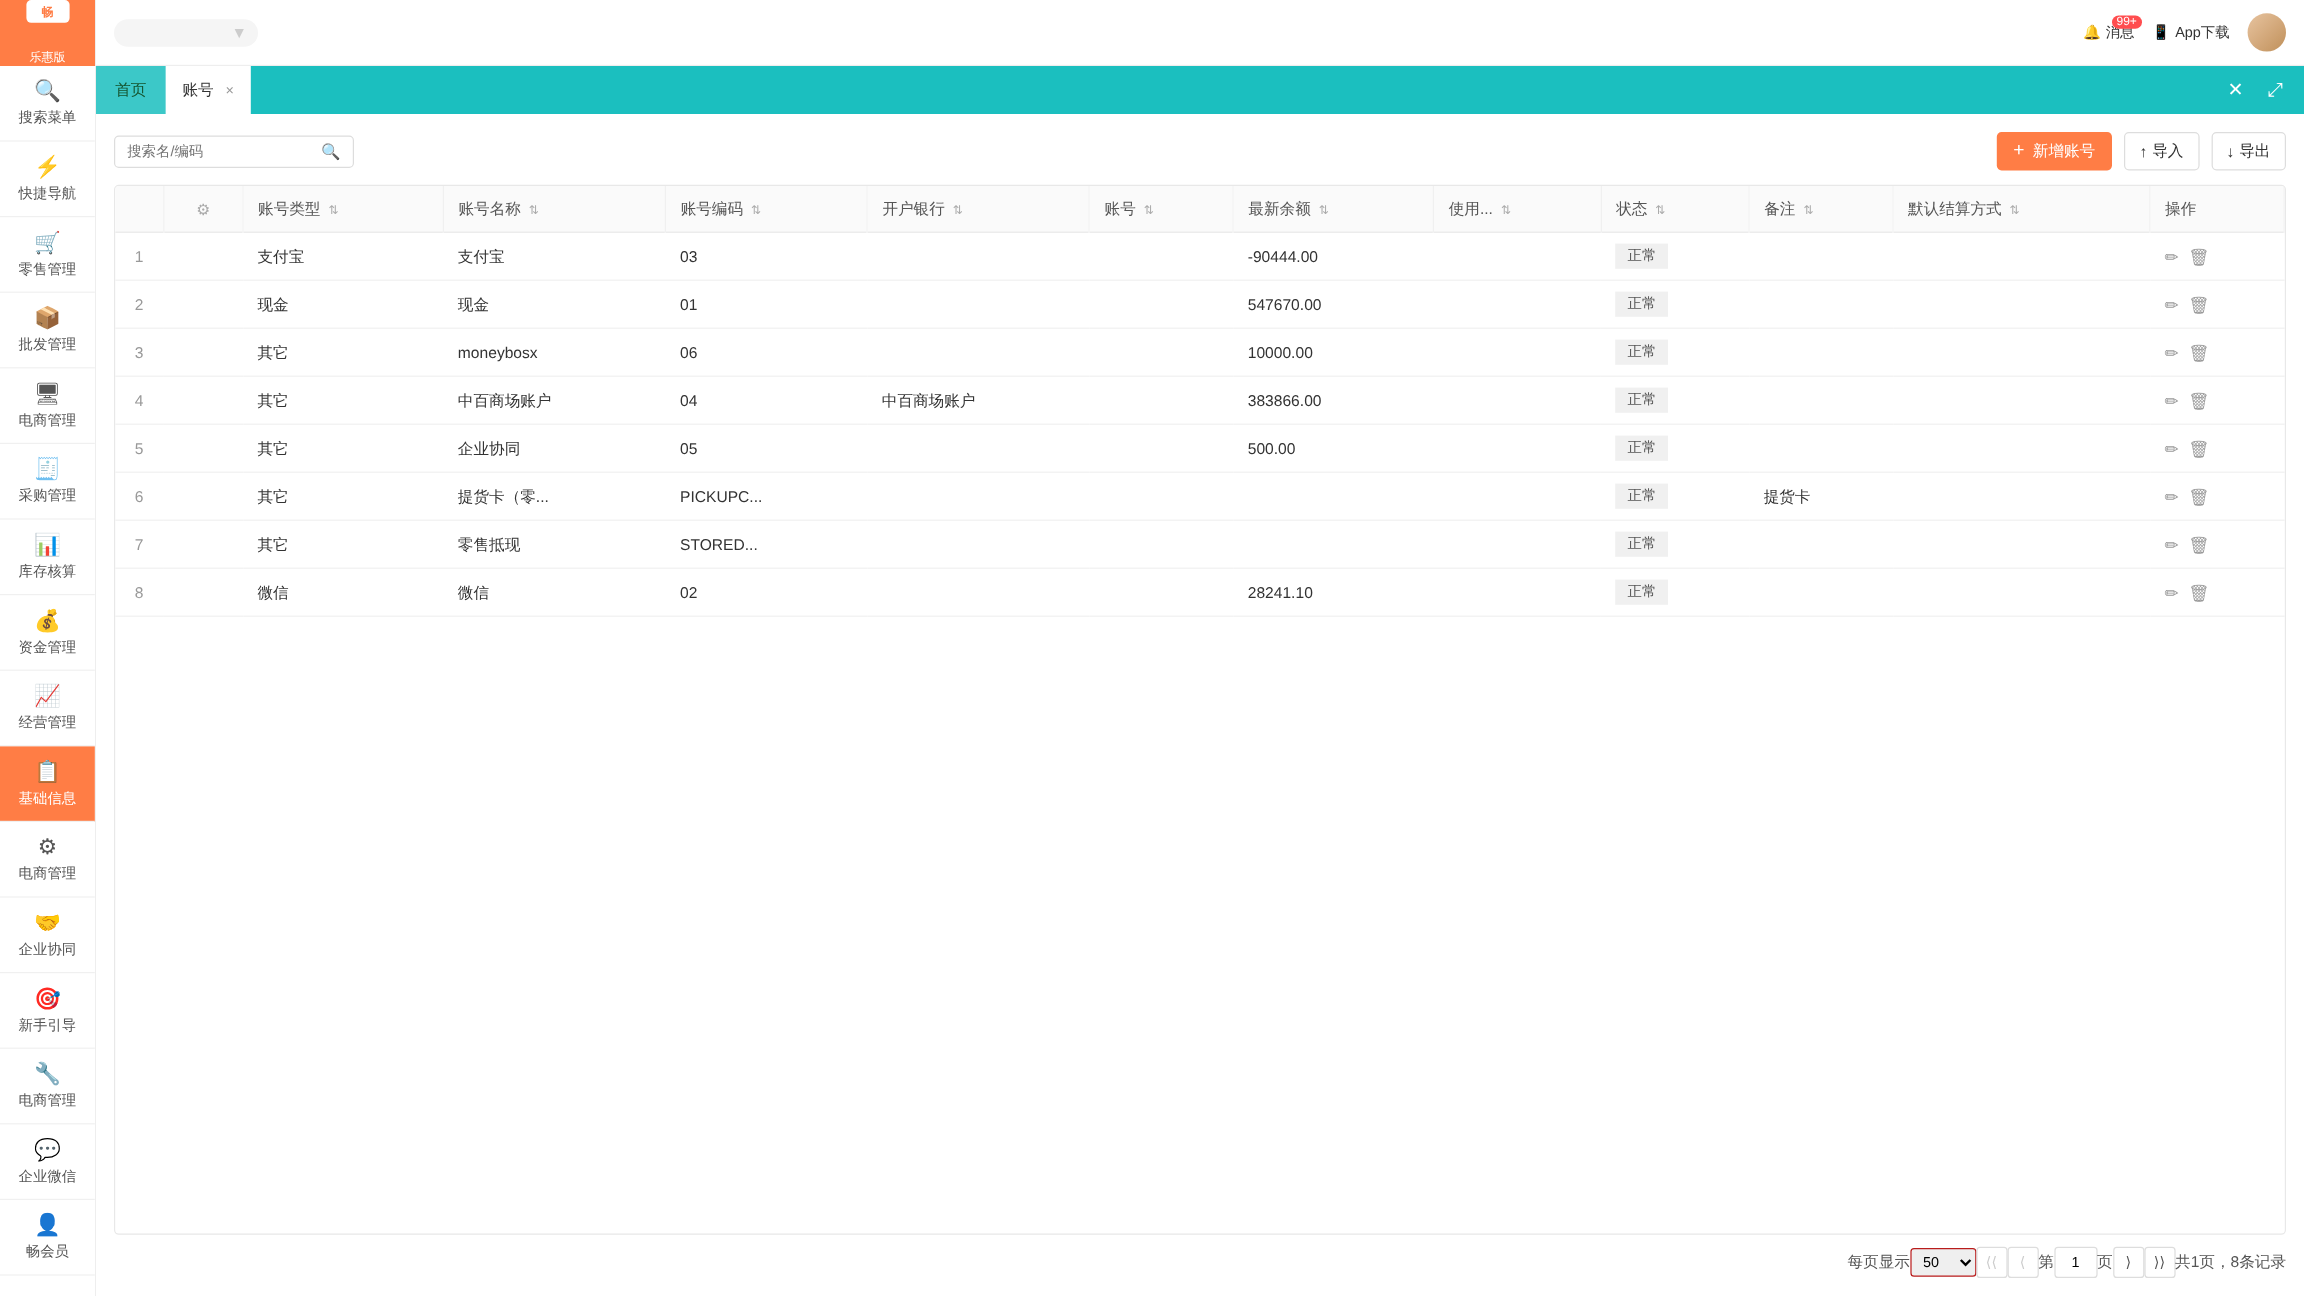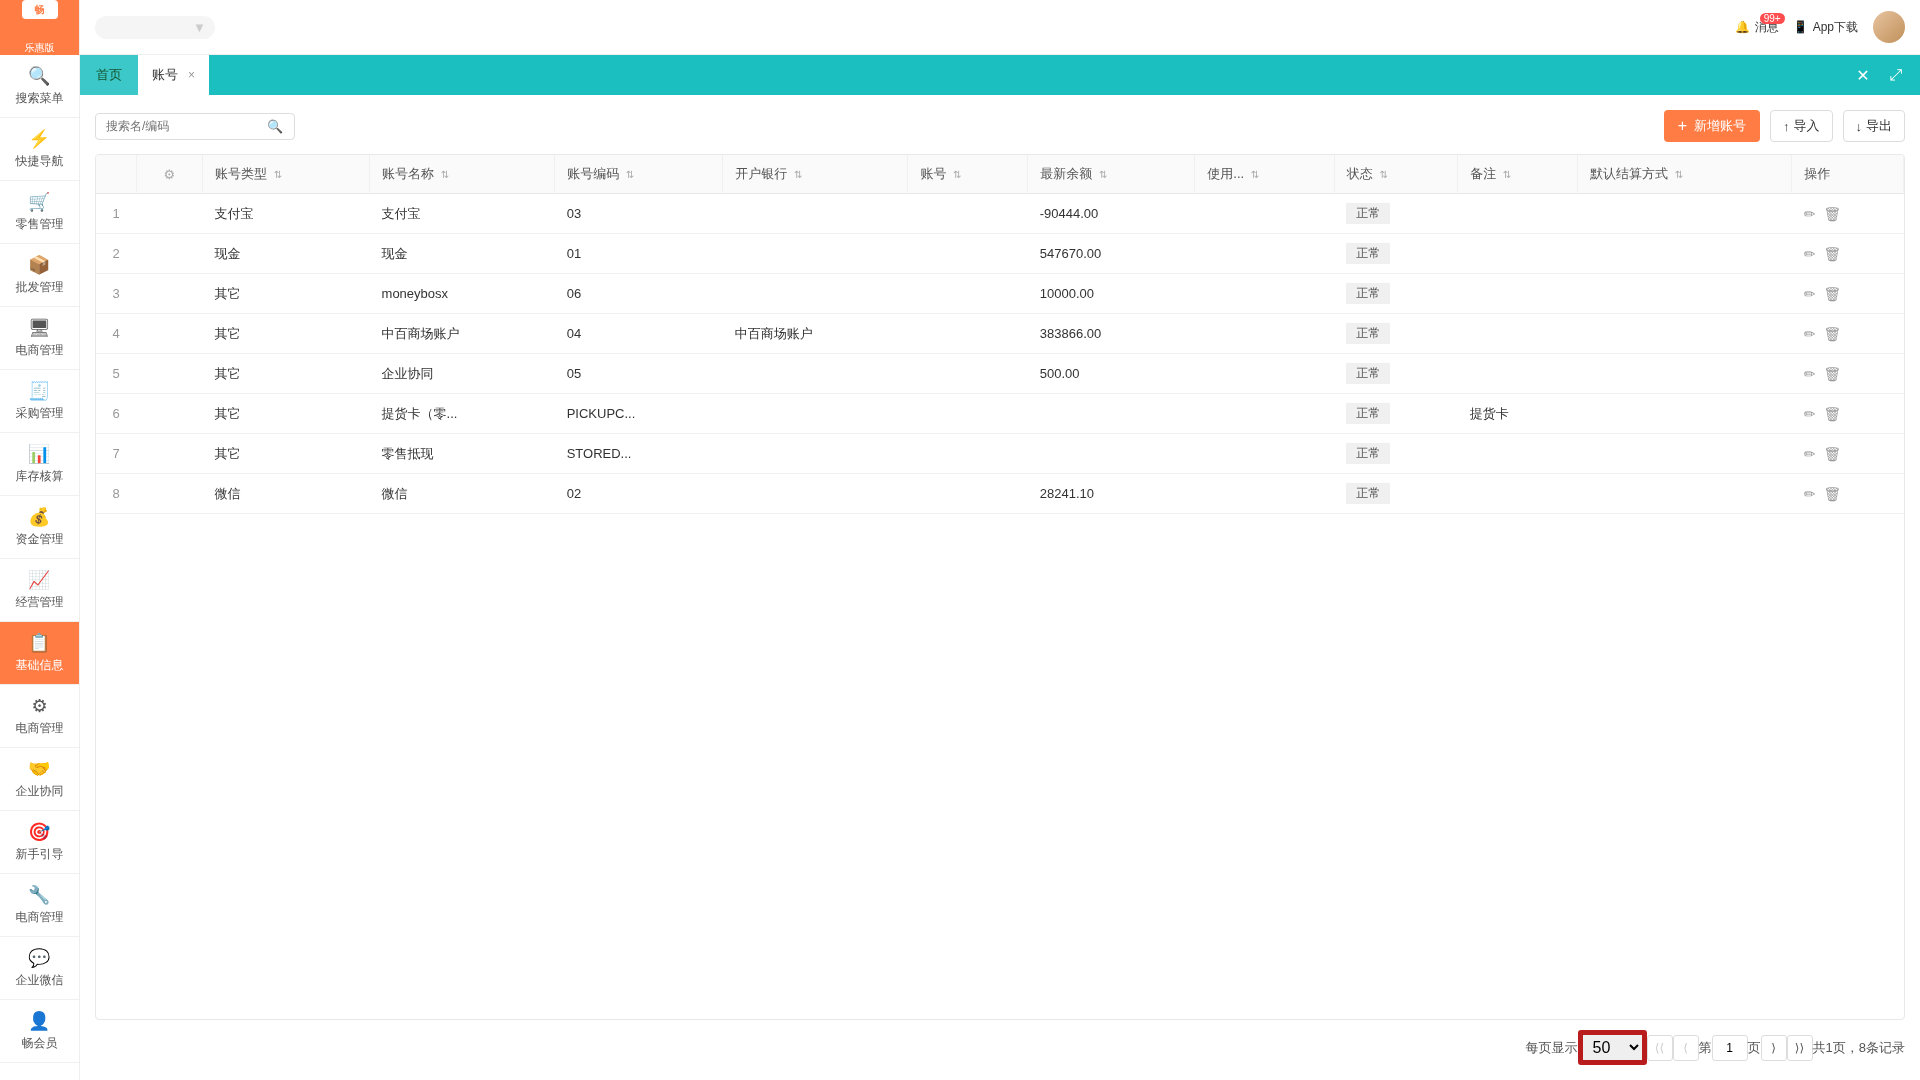--- a/index.html
+++ b/index.html
@@ -268,24 +268,24 @@
     .pagination {
       display: flex;
       align-items: center;
       justify-content: flex-end;
       padding: 10px 0 0;
       gap: 0;
       font-size: 13px;
       color: #555;
     }
     .pagination-select {
-      border: 5px solid #b91c1c;
+      border: 1px solid #b91c1c;
       border-radius: 3px;
       padding: 3px 6px;
-      font-size: 16px;
+      font-size: 12px;
     }
     .page-btn {
       width: 26px;
       height: 26px;
       border: 1px solid #ddd;
       border-radius: 3px;
       display: flex;
       align-items: center;
       justify-content: center;
       cursor: pointer;

